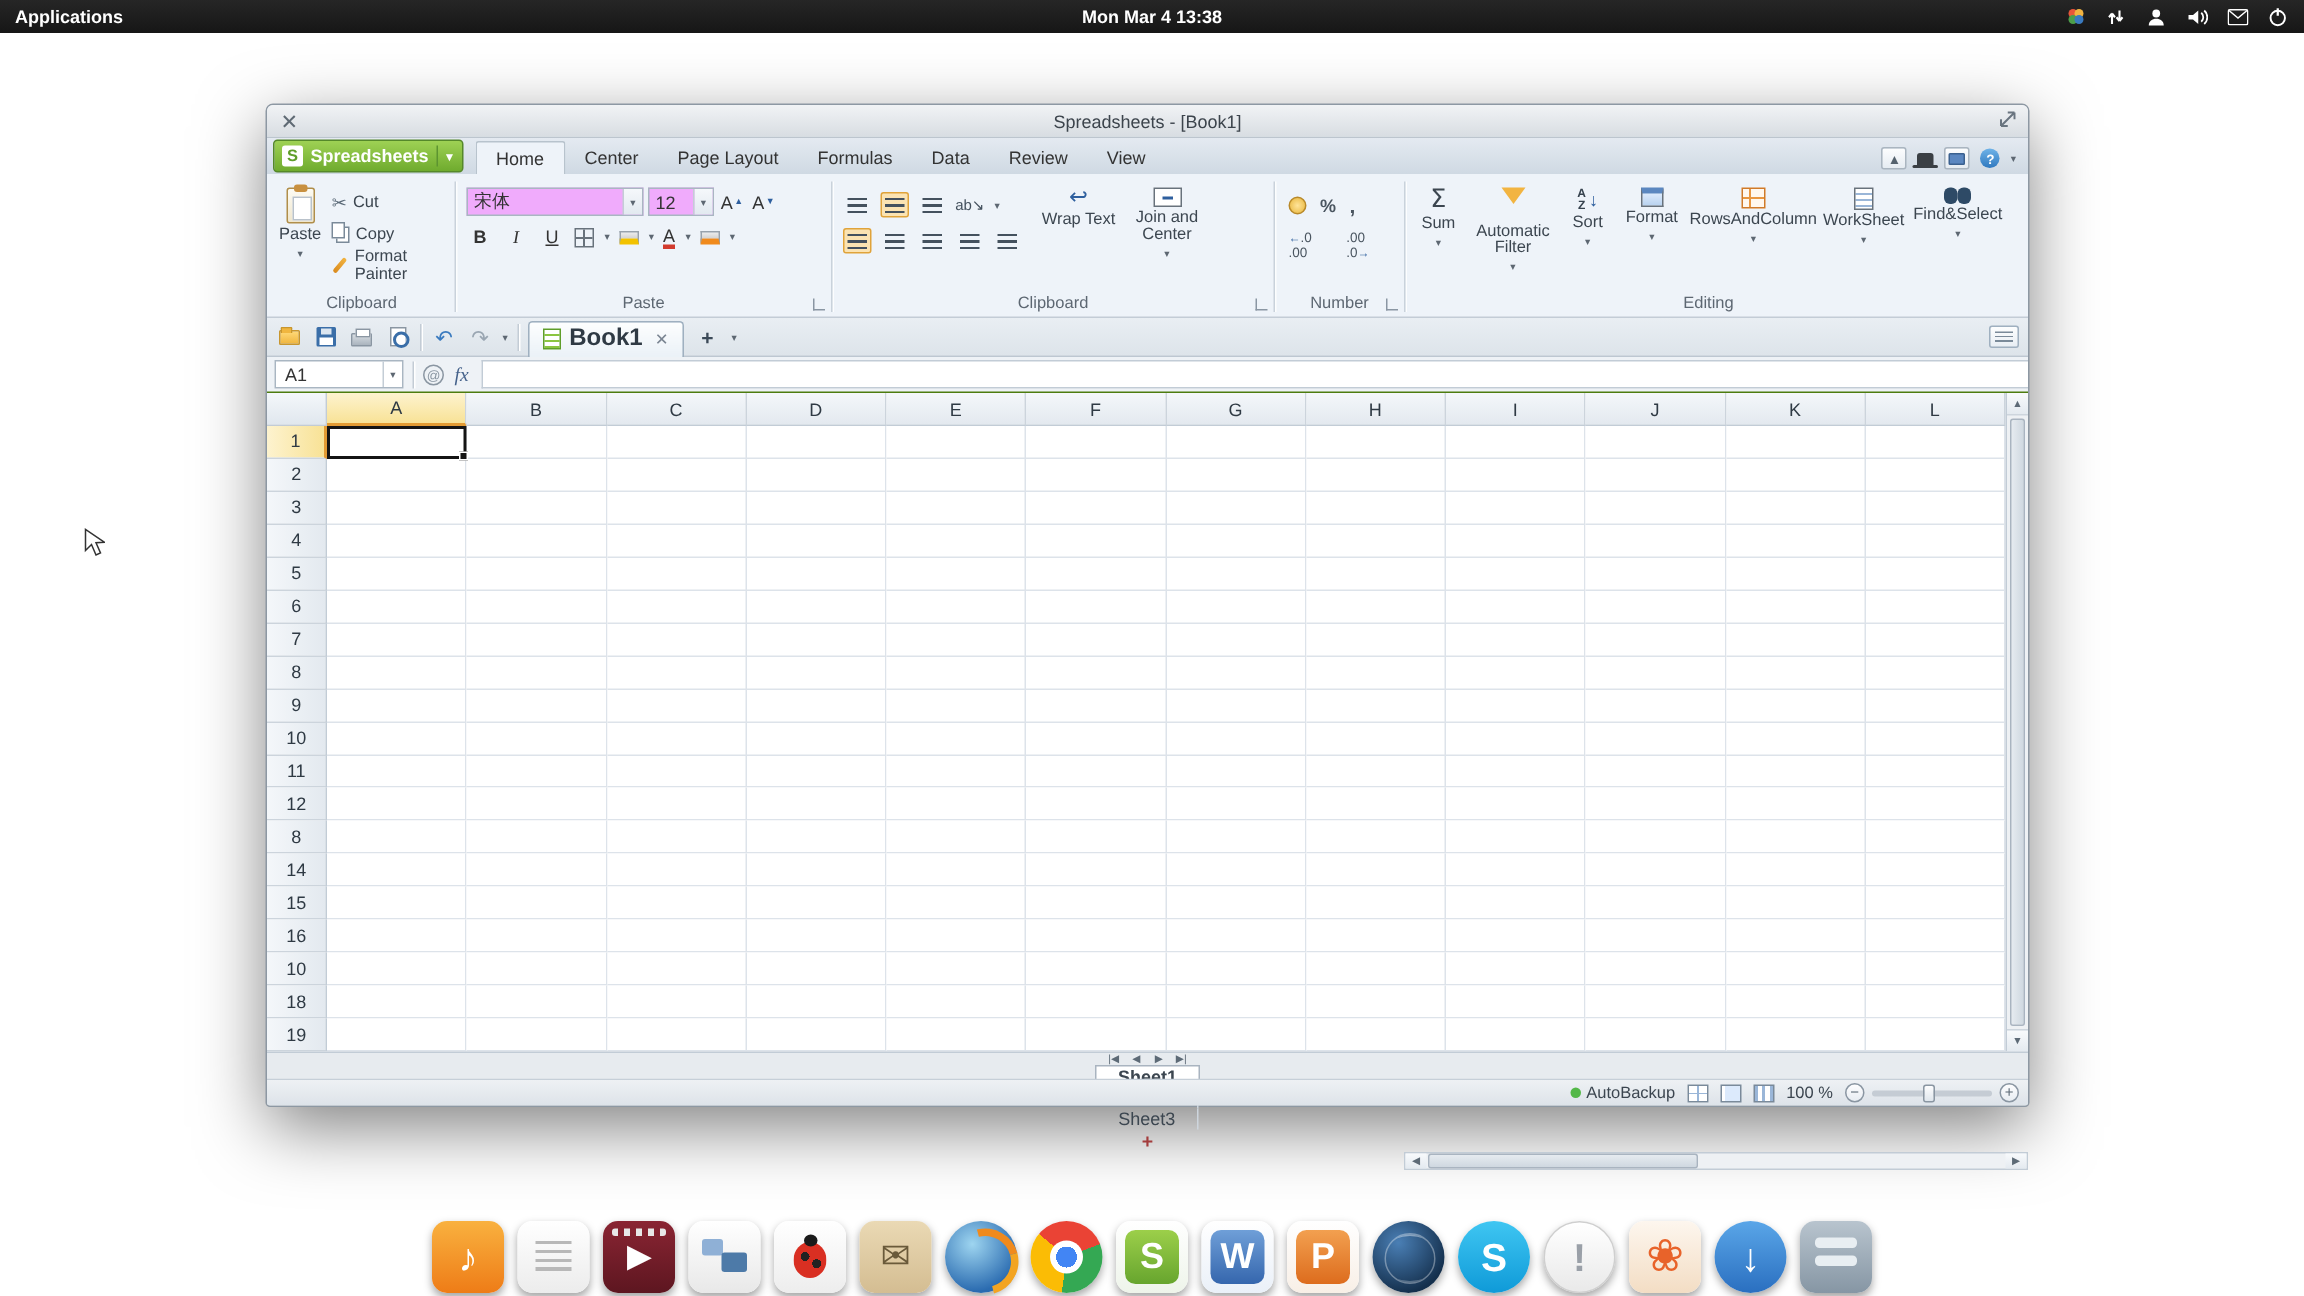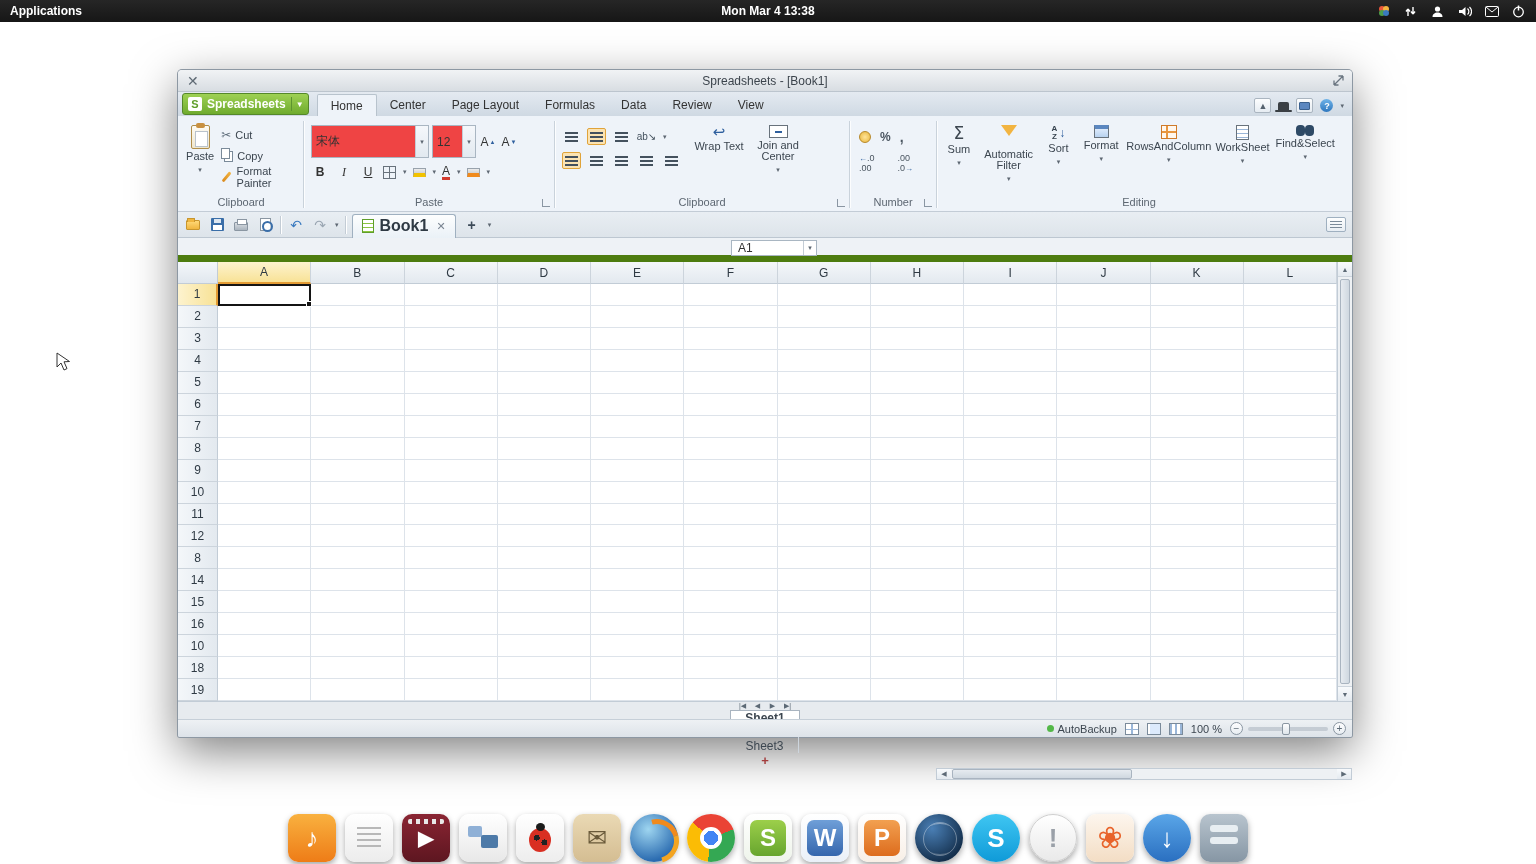--- a/index.html
+++ b/index.html
@@ -82,21 +82,21 @@
   .ico-paste { width:19px; height:24px; background:linear-gradient(#fdfbf3,#efe6cd); border:1px solid #b08e4a; border-radius:2px; position:relative; }
   .ico-paste::before { content:""; position:absolute; top:-3px; left:4px; width:9px; height:5px; background:#c89040; border-radius:2px; }
   .ico-paste::after { content:""; position:absolute; top:5px; left:3px; width:11px; height:14px; background:#fff; border:1px solid #b9c2cb; }
   .scissors { color:#5b6a78; font-size:12px; }
   .copyico { width:9px; height:11px; border:1px solid #7a8a99; background:#fff; box-shadow:3px 3px 0 -1px #fff, 3px 3px 0 0 #7a8a99; margin:-2px 3px 2px 0; }
   .brushico { width:4px; height:12px; background:linear-gradient(#f2b441,#d98a1e); border-radius:2px; transform:rotate(40deg); margin:0 4px; }
 
   
   .fg-rows { display:flex; flex-direction:column; padding:5px 4px 0 4px; gap:5px; width:100%; }
   .fg-row { display:flex; align-items:center; gap:3px; }
-  .selbox { height:33px; background:#ef4444; border:1px solid #a9b6c2; display:flex; align-items:center;
+  .selbox { height:19px; background:#f0abfc; border:1px solid #a9b6c2; display:flex; align-items:center;
     font-size:12px; color:#333; padding-left:4px; }
   .selbox .sb-dd { margin-left:auto; border-left:1px solid #c4cdd6; width:13px; height:100%;
     display:flex; align-items:center; justify-content:center; font-size:7px; color:#5d6772;
     background:linear-gradient(#f5f8fb,#e2e9f0); }
   .fbtn { min-width:18px; height:18px; display:flex; align-items:center; justify-content:center;
     font-size:12px; color:#333; gap:1px; }
   .fbtn .tinyb { font-size:6px; color:#2e5f9e; font-style:normal; }
   .bold-b { font-weight:bold; }
   .ital-i { font-style:italic; font-family:"Liberation Serif", serif; }
   .undl-u { text-decoration:underline; }
@@ -170,21 +170,21 @@
   .doctab .dt-label { font-size:16px; font-weight:bold; color:#2f3a44; }
   .doctab .dt-close { color:#7a8592; font-size:11px; margin-left:2px; }
   .newtab { width:20px; height:18px; display:flex; align-items:center; justify-content:center;
     font-size:14px; font-weight:bold; color:#3c4a58; }
   .tablistico { margin-left:auto; width:20px; height:15px; border:1px solid #9fb0c0; border-radius:2px;
     background:linear-gradient(#fdfefe,#e8eef4); position:relative; }
   .tablistico::after { content:""; position:absolute; left:3px; right:3px; top:3px; height:8px;
     background:repeating-linear-gradient(to bottom, #7a8a99 0 1px, transparent 1px 3px); }
 
   
-  .fbar { height:24px; background:#eef2f6; border-bottom:7px solid #4d7c0f; display:flex; align-items:center; padding:2px 0 2px 18px; gap:4px;flex-direction:column; }
+  .fbar { height:24px; background:#eef2f6; border-bottom:1px solid #4d7c0f; display:flex; align-items:center; padding:2px 0 2px 5px; gap:4px; }
   .namebox { width:86px; height:19px; background:#fff; border:1px solid #a9b6c2; display:flex; align-items:center; font-size:12px; color:#333; }
   .namebox .nb-txt { padding-left:6px; }
   .namebox .nb-dd { margin-left:auto; width:13px; height:100%; border-left:1px solid #c4cdd6; display:flex; align-items:center; justify-content:center; font-size:7px; color:#5d6772; }
   .fb-sep { width:1px; height:18px; background:#c3ccd5; box-shadow:1px 0 0 #fff; margin:0 2px; }
   .atico { width:14px; height:14px; border-radius:50%; border:1.5px solid #8a96a2; color:#8a96a2;
     font-size:9px; display:flex; align-items:center; justify-content:center; }
   .fxico { font-family:"Liberation Serif", serif; font-style:italic; font-size:13px; color:#44618a; padding:0 3px; }
   .fb-input { flex:1; height:19px; background:#fff; border:1px solid #c2ccd6; border-right:none; margin-left:2px; }
 
   

